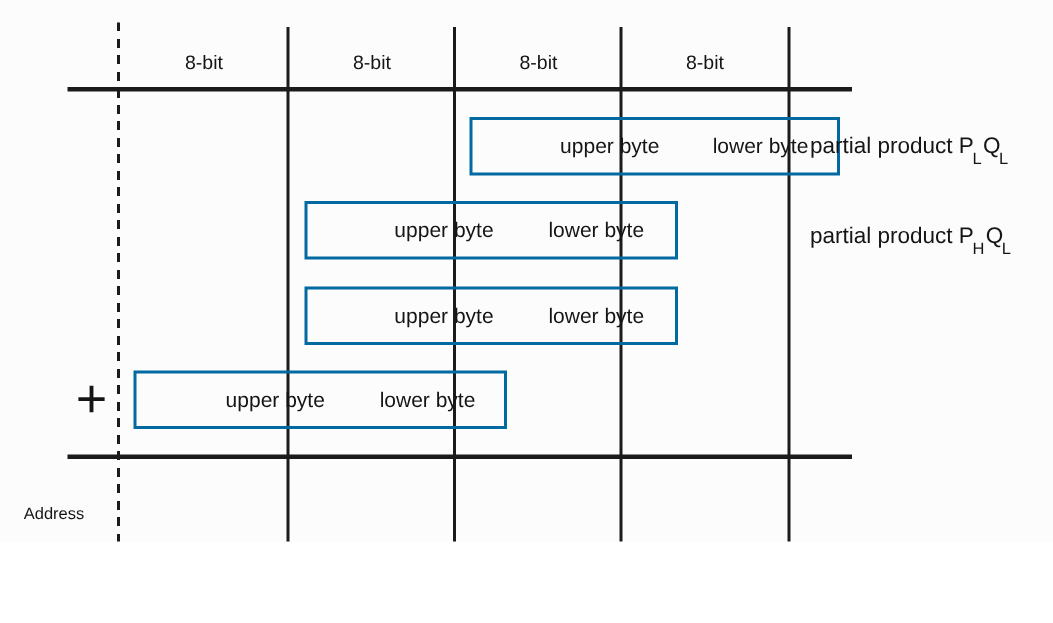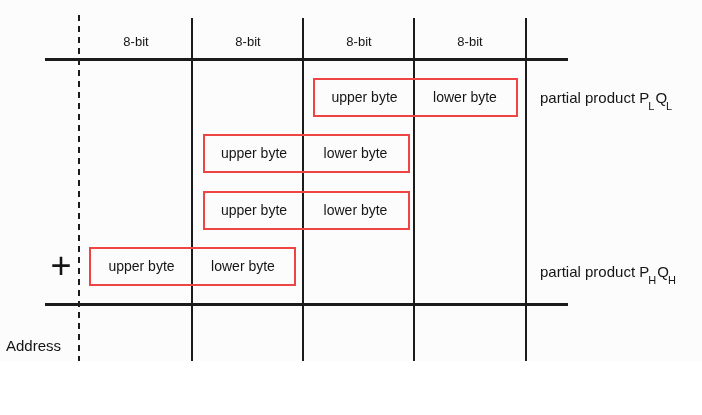--- a/index.html
+++ b/index.html
@@ -33,24 +33,25 @@
     position: absolute;
     left: 45px;
     width: 523px;
     height: 3px;
     background: #1b1b1b;
     z-index: 1;
   }
   
   .pbox {
     position: absolute;
-    border: 2px solid #ef4444;
+    border: 2px solid #0369a1;
     background: transparent;
     display: flex;
     z-index: 2;
+    padding-left: 42px;
   }
   .pbox .half {
     display: block;
     text-align: center;
     font-size: 14px;
     line-height: 35px;
     white-space: nowrap;
   }
   
   .collabel {
@@ -88,22 +89,22 @@
     line-height: 44px;
     text-align: center;
     font-weight: 400;
     z-index: 3;
   }
   .address {
     position: absolute;
     left: 6px;
     top: 337px;
     width: 60px;
-    text-align: left;
-    font-size: 15px;
+    text-align: center;
+    font-size: 11px;
     z-index: 3;
   }
   .endian {
     position: absolute;
     width: 60px;
     text-align: center;
     font-size: 14px;
     z-index: 3;
   }
 </style>
@@ -129,33 +130,33 @@
   <div class="pbox" style="left:313px;top:78px;width:201px;height:35px;">
     <span class="half" style="width:99px;">upper byte</span>
     <span class="half" style="width:102px;">lower byte</span>
   </div>
   <span class="rowlabel" style="top:89px;"><span>partial product </span><span>P</span><sub>L</sub><span>Q</span><sub>L</sub></span>
 
   <div class="pbox" style="left:203px;top:134px;width:203px;height:35px;">
     <span class="half" style="width:98px;">upper byte</span>
     <span class="half" style="width:105px;">lower byte</span>
   </div>
+  <span class="rowlabel" style="top:149px;"><span>partial product </span><span>P</span><sub>H</sub><span>Q</span><sub>L</sub></span>
 
   <div class="pbox" style="left:203px;top:191px;width:203px;height:35px;">
     <span class="half" style="width:98px;">upper byte</span>
     <span class="half" style="width:105px;">lower byte</span>
   </div>
 
   <span class="plus">+</span>
 
   <div class="pbox" style="left:89px;top:247px;width:203px;height:35px;">
     <span class="half" style="width:101px;">upper byte</span>
     <span class="half" style="width:102px;">lower byte</span>
   </div>
-  <span class="rowlabel" style="top:263px;"><span>partial product </span><span>P</span><sub>H</sub><span>Q</span><sub>H</sub></span>
 
   <span class="address">Address</span>
 
 
   <span class="endian" style="left:110px;top:376px;">msb</span>
   <span class="endian" style="left:460px;top:375px;">lsb</span>
 
 </div>
 
 </body></html>

